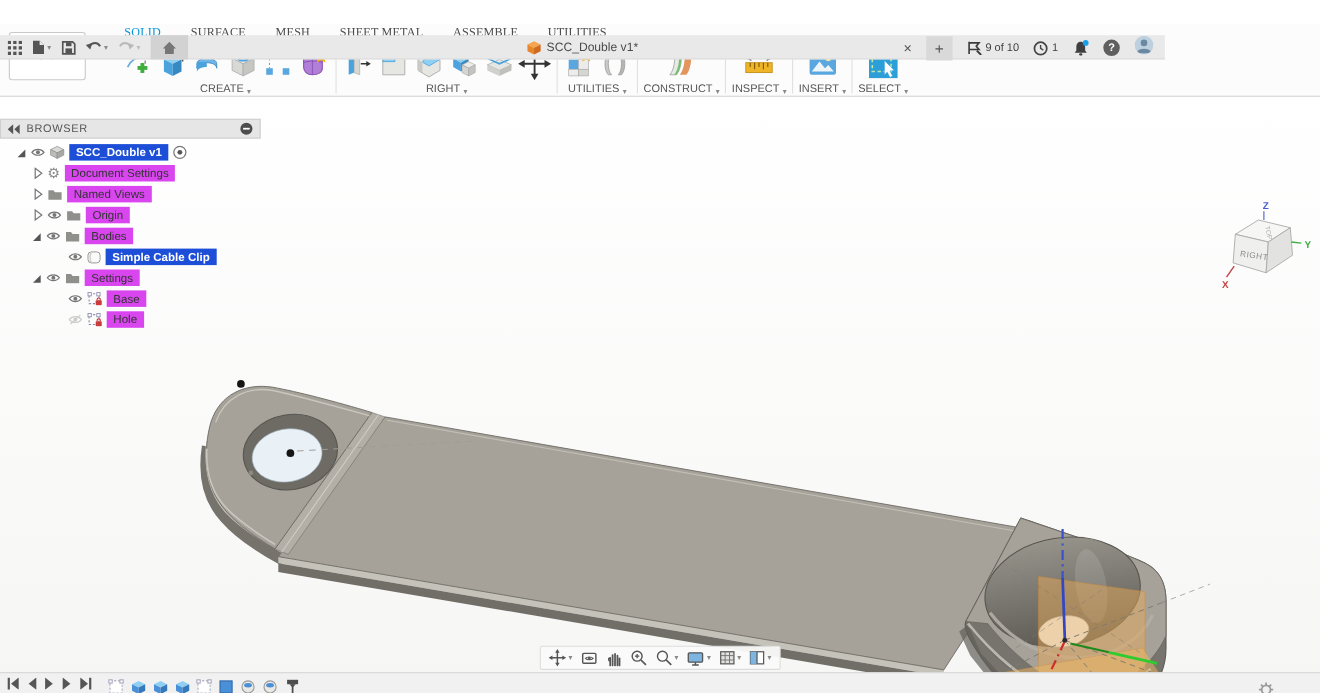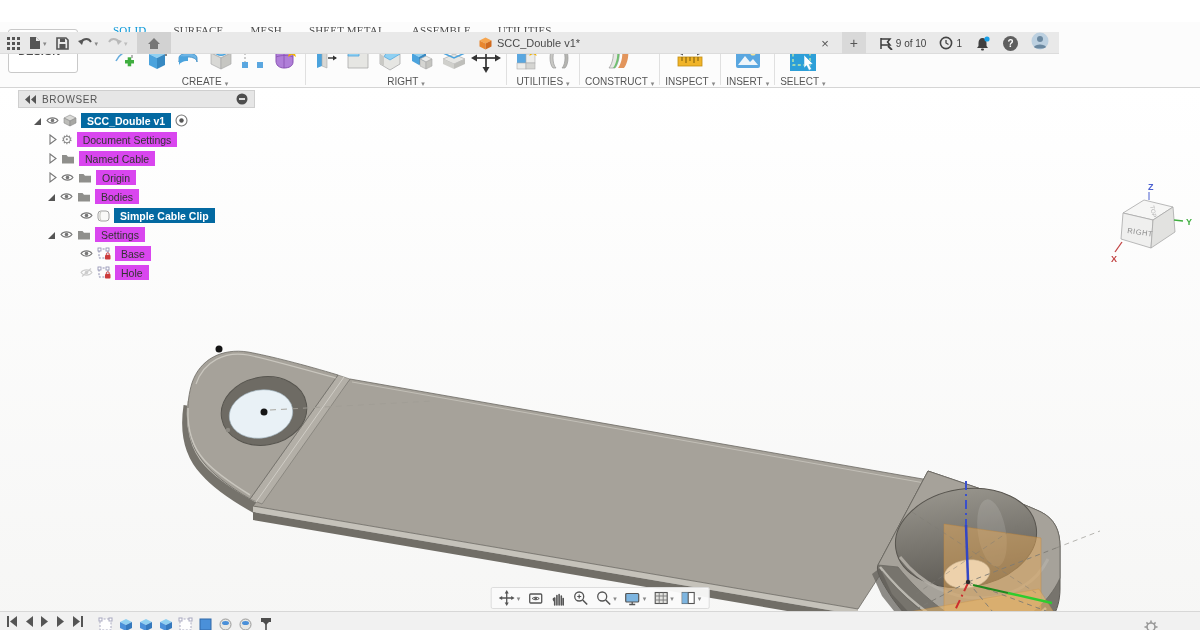--- a/index.html
+++ b/index.html
@@ -35,28 +35,28 @@
   .rtab { font-size:11px; color:#4d4d4d; padding-bottom:2px; border-bottom:2px solid transparent; letter-spacing:.2px;font-family:Liberation Serif, serif;}
   .rtab.active { color:#0696d7; border-bottom-color:#0696d7; }
   #group-row { position:absolute; left:110px; top:18px; display:flex; align-items:flex-start; }
   .rgroup { display:flex; flex-direction:column; align-items:center; }
   .ricons { display:flex; align-items:center; gap:2px; height:35px; }
   .glabel { font-size:10px; color:#555; margin-top:1px; display:flex; gap:3px; align-items:flex-end;}
   .vsep { width:1px; height:42px; background:#e0e0e0; margin:0 5px; align-self:center;}
   .ribicon { width:30px; height:32px; display:flex; align-items:center; justify-content:center; }
 
   
-  #browser { position:absolute; top:90px; left:0; width:237px; z-index:20;margin-left:18px; }
+  #browser { position:absolute; top:108px; left:0; width:237px; z-index:20; }
   #browser-header { height:18px; background:#e6e6e6; border:1px solid #cfcfcf; display:flex;
     align-items:center; padding:0 6px; gap:6px; }
   #browser-title { font-size:10px; color:#555; letter-spacing:.6px; flex:1; }
   .tree { margin-top:3px; }
   .trow { height:19px; display:flex; align-items:center; gap:4px; }
   .tlabel { font-size:10.5px; color:#333; background:#d946ef; padding:1.5px 6px; white-space:nowrap; }
-  .tlabel.sel { background:#0369a1; color:#fff; font-weight:bold;text-align:right; }
+  .tlabel.sel { background:#1d4ed8; color:#fff; font-weight:bold;text-align:right; }
   .ind { display:inline-block; height:1px; }
 
   
   #canvas { position:absolute; inset:0; top:88px; background:linear-gradient(#ffffff, #f6f6f5); z-index:1; }
   #model-svg { position:absolute; left:0; top:0; }
   #viewcube { position:absolute; top:92px; right:6px; z-index:10; }
 
   
   #navbar { position:absolute; left:50%; transform:translateX(-50%); top:587px; height:22px;
     background:rgba(250,250,250,.95); border:1px solid #ddd; border-radius:2px; display:flex;
@@ -550,21 +550,21 @@
     </div>
 
     <div class="trow">
       <span class="ind" style="width:26px"></span>
       <svg width="9" height="11">
           <polygon points="2,1 8,5.5 2,10" fill="none" stroke="#777" stroke-width="1.1"></polygon>
         </svg>
       <svg width="14" height="11">
           <path d="M1,2 L5.5,2 L7,3.8 L13,3.8 L13,10.5 L1,10.5 Z" fill="#8f8f8c"></path>
         </svg>
-      <span class="tlabel">Named Cable</span>
+      <span class="tlabel">Named Views</span>
     </div>
 
     <div class="trow">
       <span class="ind" style="width:26px"></span>
       <svg width="9" height="11">
           <polygon points="2,1 8,5.5 2,10" fill="none" stroke="#777" stroke-width="1.1"></polygon>
         </svg>
       <svg width="13" height="11">
           <path d="M1,5.5 C3.5,2 9.5,2 12,5.5 C9.5,9 3.5,9 1,5.5 Z" fill="none" stroke="#777" stroke-width="1.1"></path>
           <circle cx="6.5" cy="5.5" r="1.8" fill="#777"></circle>

